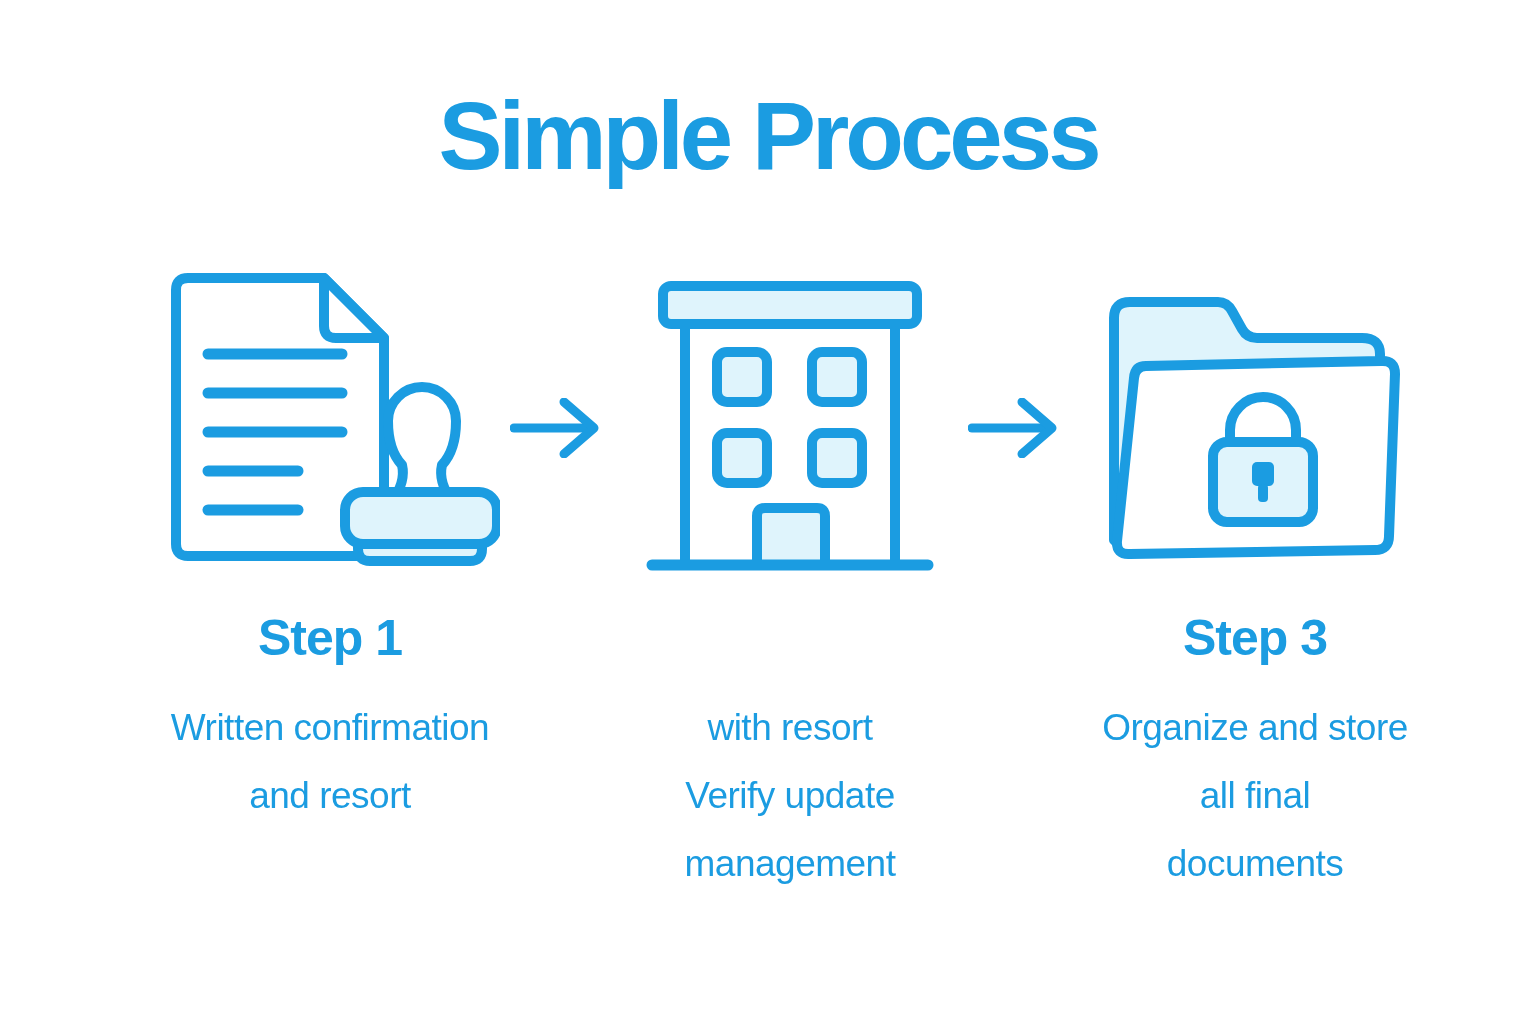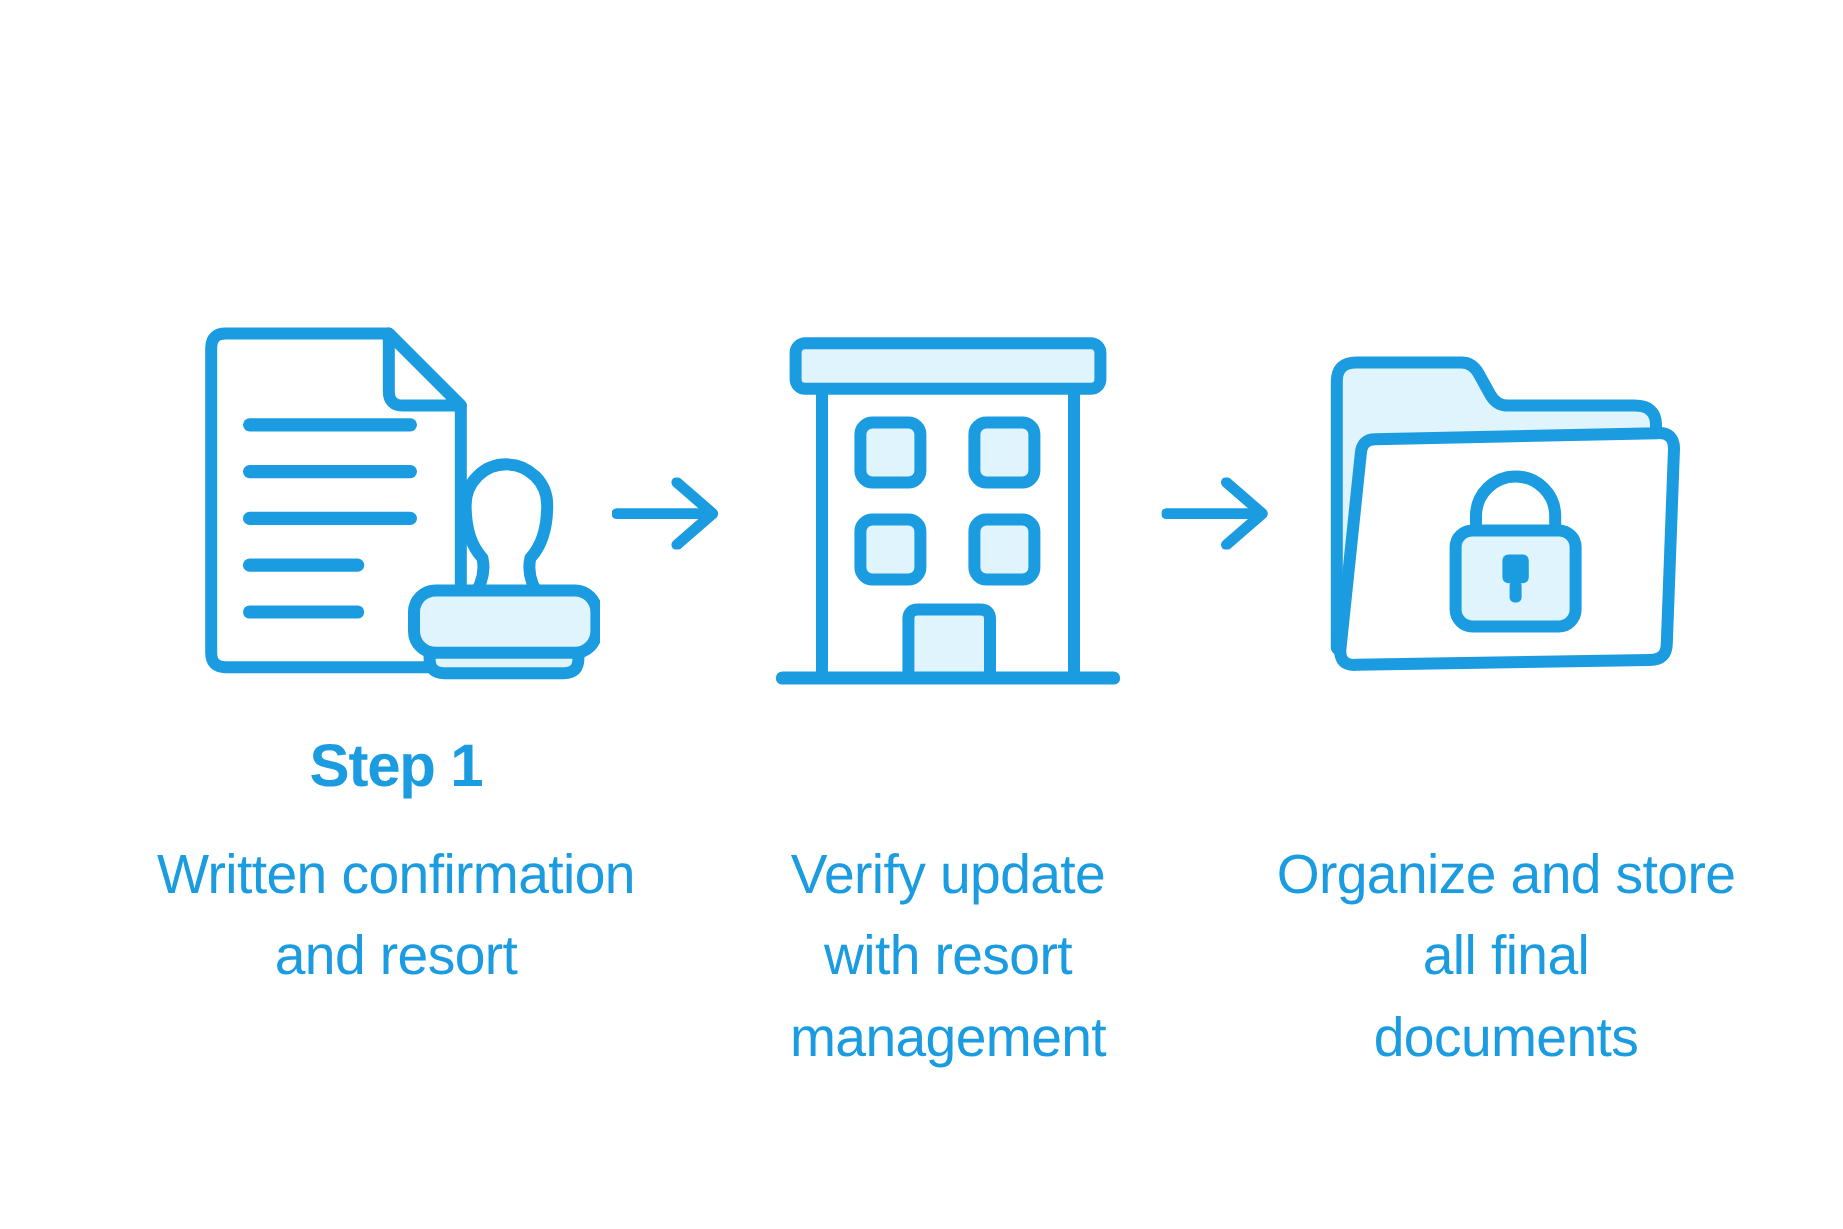--- a/index.html
+++ b/index.html
@@ -56,21 +56,21 @@
     letter-spacing: -1px;
     line-height: 1;
     color: var(--accent);
     white-space: nowrap;
   }
   .step-desc {
     position: absolute;
     top: 694px;
     left: -60px;
     right: -60px;
-    font-size: 46px;
+    font-size: 37px;
     line-height: 68px;
     letter-spacing: -0.5px;
     color: var(--accent);
     white-space: nowrap;
   }
   .step-desc span { display: block; }
   .arrow {
     position: absolute;
     top: 398px;
   }
@@ -81,20 +81,21 @@
   .fw  { stroke: var(--accent); stroke-width: 10; fill: #ffffff; stroke-linecap: round; stroke-linejoin: round; }
   .fl  { stroke: var(--accent); stroke-width: 10; fill: var(--light-fill); stroke-linecap: round; stroke-linejoin: round; }
   .fa  { fill: var(--accent); stroke: none; }
   .thick { stroke-width: 11; }
 </style>
 </head>
 <body>
 
 <div class="canvas">
 
+  <h1 class="title">Simple Process</h1>
 
   <div class="col col-1">
     <div class="icon-wrap icon-1">
       <svg width="340" height="300" viewBox="0 0 340 300" aria-hidden="true">
 
         <path class="fw" d="M16 22 Q16 10 28 10 H164 L224 70 V276 Q224 288 212 288 H28 Q16 288 16 276 Z"></path>
 
         <path class="fw" d="M164 10 V58 Q164 70 176 70 H224 Z"></path>
 
         <path class="st thick" d="M48 86 H182"></path>
@@ -138,22 +139,22 @@
         <rect class="fl" x="167" y="80" width="50" height="50" rx="10"></rect>
         <rect class="fl" x="72" y="161" width="50" height="50" rx="10"></rect>
         <rect class="fl" x="167" y="161" width="50" height="50" rx="10"></rect>
 
         <path class="fl" d="M112 292 V244 Q112 236 120 236 H172 Q180 236 180 244 V292"></path>
 
         <path class="st thick" d="M7 293 H283"></path>
       </svg>
     </div>
     <div class="step-desc">
+      <span>with resort</span>
       <span>Verify update</span>
-      <span>with resort</span>
       <span>management</span>
     </div>
   </div>
 
   <div class="arrow arrow-2">
     <svg width="92" height="60" viewBox="0 0 92 60" aria-hidden="true">
       <path d="M4 30 H80" stroke="#1b9ce1" stroke-width="9" fill="none" stroke-linecap="round"></path>
       <path d="M54 4 L84 30 L54 56" stroke="#1b9ce1" stroke-width="9" fill="none" stroke-linecap="round" stroke-linejoin="round"></path>
     </svg>
   </div>
@@ -167,20 +168,21 @@
         <path class="fw" d="M46 76 L281 71 Q295 70 295 84 L289 246 Q289 260 275 260 L30 264 Q16 265 17 251 L34 88 Q35 76 46 76 Z"></path>
 
         <path class="st" d="M130 152 V140 A33 33 0 0 1 196 140 V152"></path>
 
         <rect class="fl" x="113" y="152" width="100" height="80" rx="14"></rect>
 
         <rect class="fa" x="152" y="172" width="22" height="24" rx="5"></rect>
         <rect class="fa" x="158" y="194" width="10" height="18" rx="4"></rect>
       </svg>
     </div>
+    <div class="step-label">Step 3</div>
     <div class="step-desc">
       <span>Organize and store</span>
       <span>all final</span>
       <span>documents</span>
     </div>
   </div>
 
 </div>
 
 </body></html>

